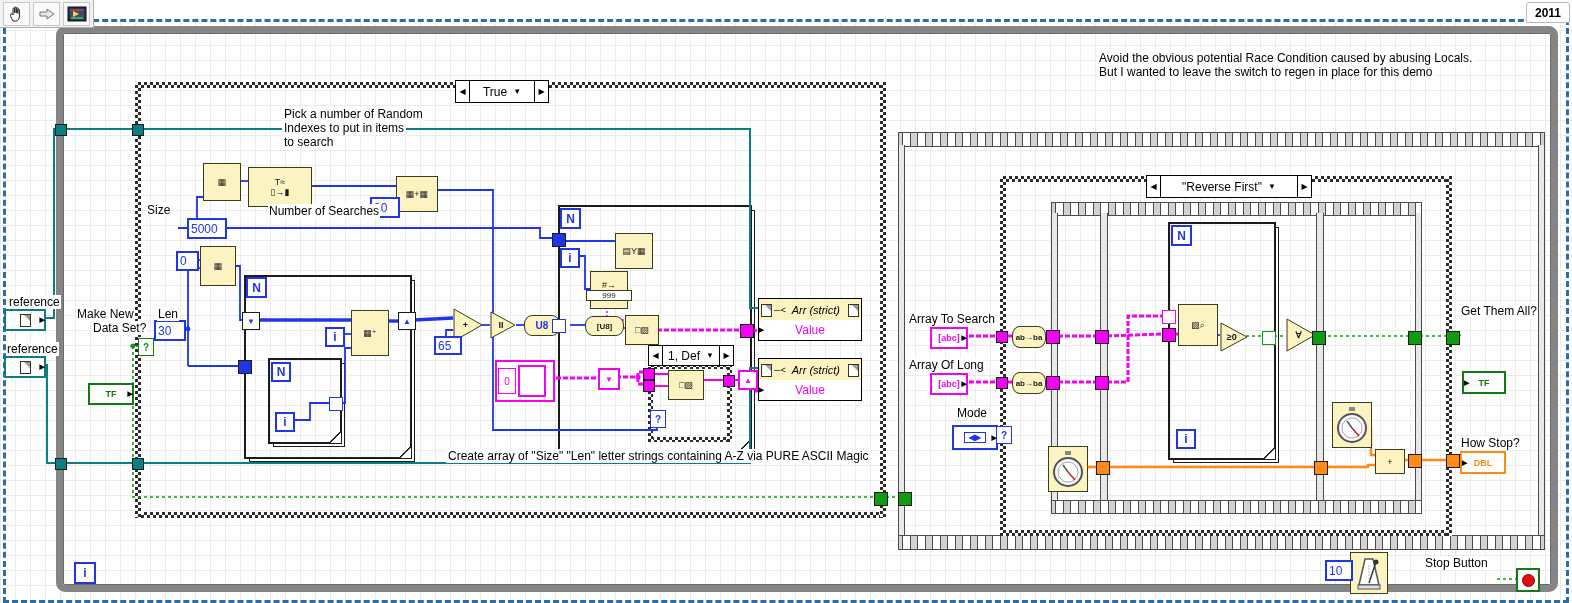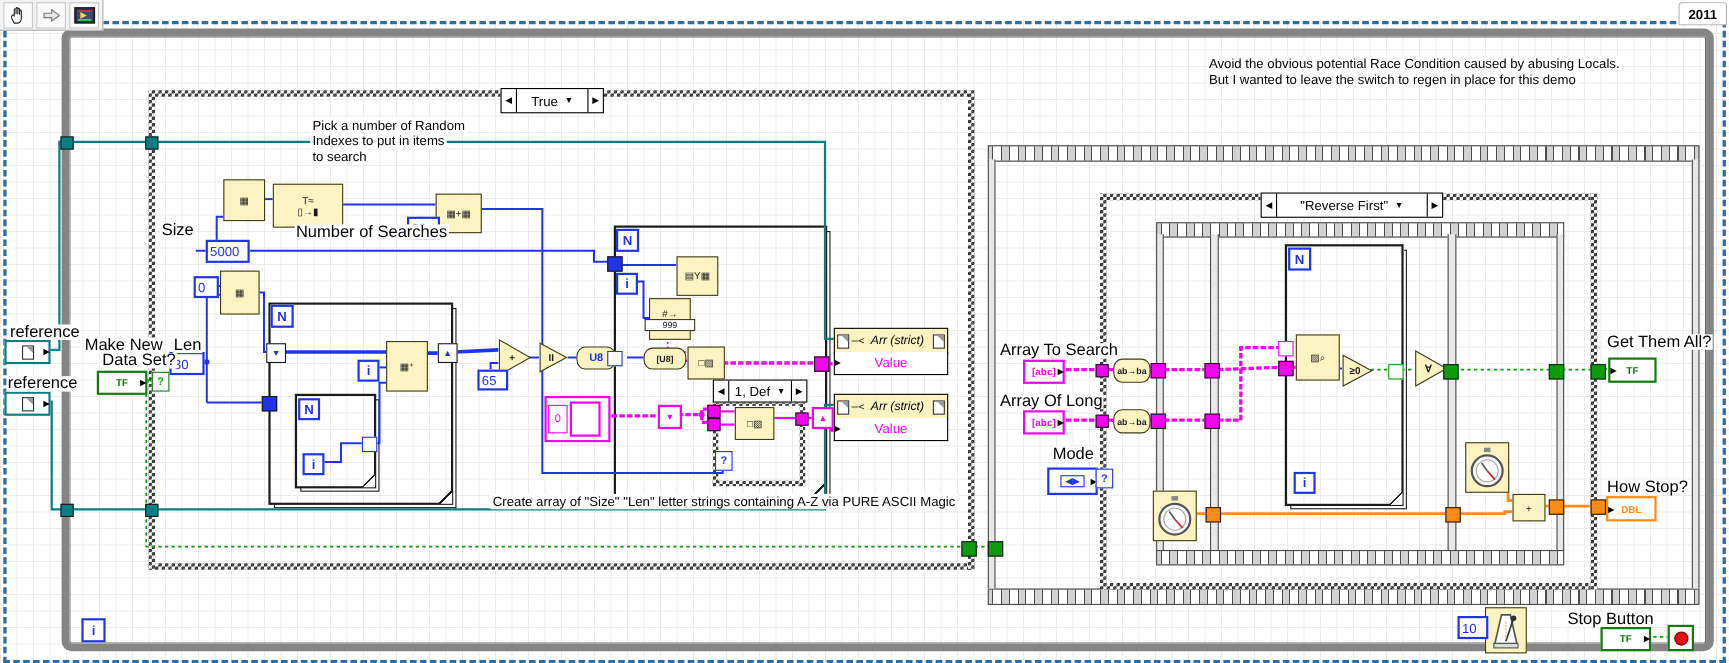--- a/index.html
+++ b/index.html
@@ -1,21 +1,21 @@
 <!DOCTYPE html>
 <html><head>
 <meta charset="utf-8">
 <style>
   html,body{margin:0;padding:0;}
   #canvas{position:relative;width:1572px;height:603px;overflow:hidden;
     font-family:"Liberation Sans",sans-serif;background-color:#ffffff;
     background-image:linear-gradient(#ececec 1px,transparent 1px),linear-gradient(90deg,#ececec 1px,transparent 1px);
     background-size:15px 15px;color:#000;}
   .abs{position:absolute;}
-  .lbl{position:absolute;font-size:15px;line-height:14px;color:#000;background:#fff;padding:0 1px;white-space:nowrap;z-index:15;}
+  .lbl{position:absolute;font-size:12px;line-height:14px;color:#000;background:#fff;padding:0 1px;white-space:nowrap;z-index:15;}
   .comment{position:absolute;font-size:12px;line-height:14px;background:#fff;padding:0 2px;white-space:nowrap;z-index:15;}
   
   .checker{position:absolute;z-index:2;background-image:
      linear-gradient(45deg,#2b2b2b 25%,transparent 25%,transparent 75%,#2b2b2b 75%),
      linear-gradient(45deg,#2b2b2b 25%,#fdfdfd 25%,#fdfdfd 75%,#2b2b2b 75%);
      background-size:6px 6px;background-position:0 0,3px 3px;}
   .film{position:absolute;z-index:2;border:1px solid #4c4c4c;background:#d2d2d2;
      background-image:repeating-linear-gradient(90deg,#d2d2d2 0 3px,#4c4c4c 3px 4px,#ffffff 4px 11px,#4c4c4c 11px 12px,#d2d2d2 12px 15px);}
   .seqside{position:absolute;z-index:2;background:#e8e8e8;border-left:1px solid #4c4c4c;border-right:1px solid #4c4c4c;}
   .forloop{position:absolute;z-index:3;border:2px solid #1c1c1c;
@@ -27,21 +27,21 @@
   .selector .al{border-right:1px solid #000;} .selector .ar{border-left:1px solid #000;}
   .selector .cap{flex:1;display:flex;align-items:center;justify-content:center;gap:6px;padding:0 3px;white-space:nowrap;}
   .selector .drop{font-size:8px;}
   
   .node{position:absolute;z-index:10;background:#fbf3c1;border:1px solid #3c3c16;display:flex;align-items:center;justify-content:center;font-size:9px;color:#1a1a1a;text-align:center;}
   .bullet{border-radius:8px/9px;font-weight:bold;}
   .tri{position:absolute;z-index:10;}
   .tri svg{display:block;}
   .tri .g{position:absolute;left:2px;top:0;width:70%;height:100%;display:flex;align-items:center;justify-content:center;font-size:9px;font-weight:bold;color:#1a1a1a;}
   .term{position:absolute;z-index:11;background:#fff;display:flex;align-items:center;justify-content:center;font-weight:bold;}
-  .tbool{border:2px solid #117a11;color:#0c7a0c;font-size:9px;}
+  .tbool{border:2px solid #117a11;color:#0c7a0c;font-size:9px;margin-top:46px;}
   .tpink{border:2px solid #f203f2;color:#f203f2;font-size:9px;}
   .tblue{border:2px solid #2135e8;color:#2135e8;font-size:11px;}
   .torange{border:2px solid #ff8b17;color:#ff8b17;font-size:9px;}
   .tteal{border:2px solid #0a7e82;color:#0a7e82;font-size:8px;}
   .dirR{position:absolute;right:-1px;top:50%;transform:translateY(-50%);font-size:7px;color:#000;}
   .dirL{position:absolute;left:0px;top:50%;transform:translateY(-50%);font-size:7px;color:#000;}
   .nconst{position:absolute;z-index:11;background:#fff;border:2px solid #2135e8;color:#2135e8;font-size:12px;display:flex;align-items:center;padding:0 2px;}
   .nbox{position:absolute;z-index:12;background:#fff;border:2px solid #2135e8;color:#2135e8;font-weight:bold;display:flex;align-items:center;justify-content:center;font-size:12px;}
   .tun{position:absolute;z-index:12;border:1px solid #1c1c1c;}
   .qtun{position:absolute;z-index:12;background:#fff;display:flex;align-items:center;justify-content:center;font-size:10px;font-weight:bold;}

